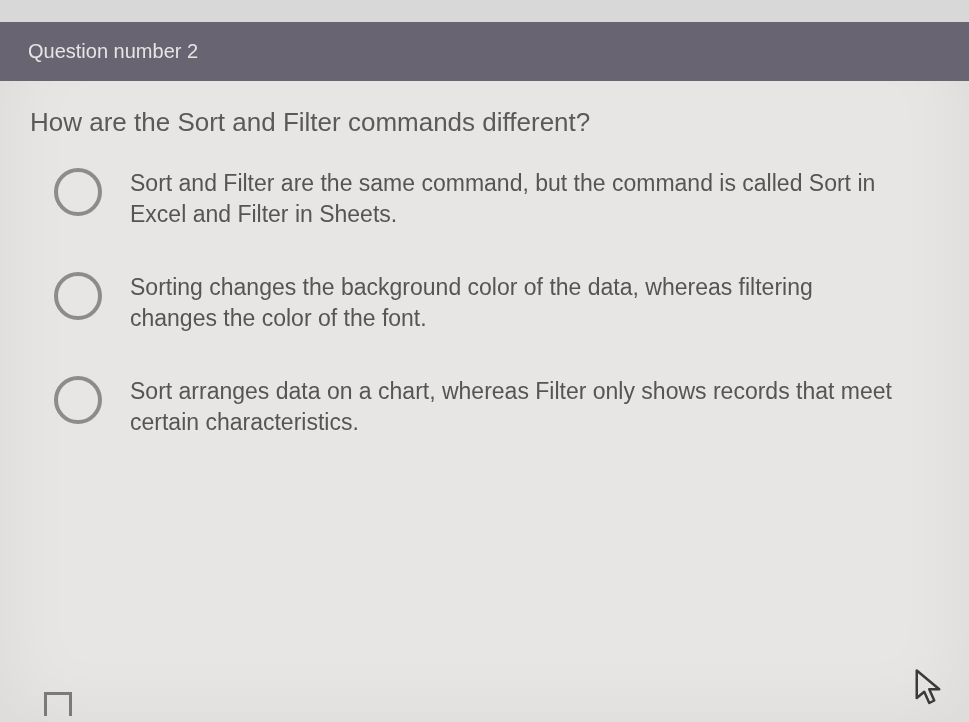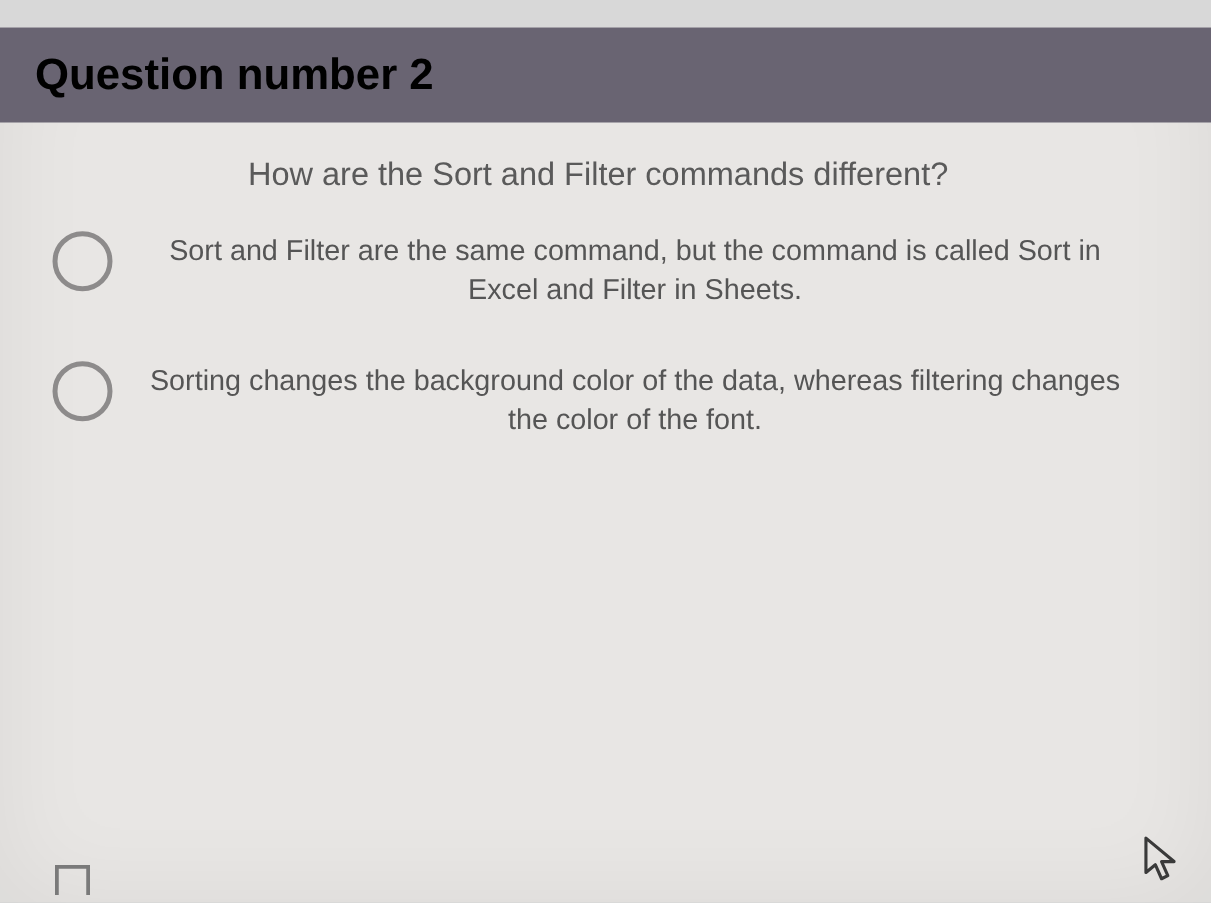--- a/index.html
+++ b/index.html
@@ -16,28 +16,27 @@
   background: #e8e6e4;
   position: absolute;
   top: 22px;
   left: 0;
   right: 0;
   bottom: 0;
   box-shadow: inset 0 0 80px rgba(0,0,0,0.06);
 }
 .question-header {
   background: #696472;
-  color: #000000;
+  color: #e5e5e5;
   padding: 18px 28px;
-  font-size: 35px;
-  font-weight: 700;
+  font-size: 20px;
+  font-weight: 400;
 }
 .question-body {
-  padding: 26px 30px 10px 8px;
-  text-align: center;
+  padding: 26px 30px 10px 20px;
 }
 .question-text {
   color: #5a5a5a;
   font-size: 26px;
   padding-left: 10px;
   padding-bottom: 28px;
 }
 .options {
   padding-left: 34px;
   padding-right: 40px;
@@ -101,20 +100,24 @@
       <label class="option-row">
         <span class="radio-outer"></span>
         <span class="option-text">Sort and Filter are the same command, but the command is called Sort in Excel and Filter in Sheets.</span>
       </label>
 
       <label class="option-row">
         <span class="radio-outer"></span>
         <span class="option-text">Sorting changes the background color of the data, whereas filtering changes the color of the font.</span>
       </label>
 
+      <label class="option-row">
+        <span class="radio-outer"></span>
+        <span class="option-text">Sort arranges data on a chart, whereas Filter only shows records that meet certain characteristics.</span>
+      </label>
 
 
     </div>
   </div>
 
   <div class="bottom-checkbox"></div>
 
   <svg class="cursor" viewBox="0 0 24 32">
     <path d="M3 2 L3 24 L9 19 L13 28 L17 26 L13 17 L21 17 Z" fill="none" stroke="currentColor" stroke-width="2" stroke-linejoin="round"></path>
   </svg>

